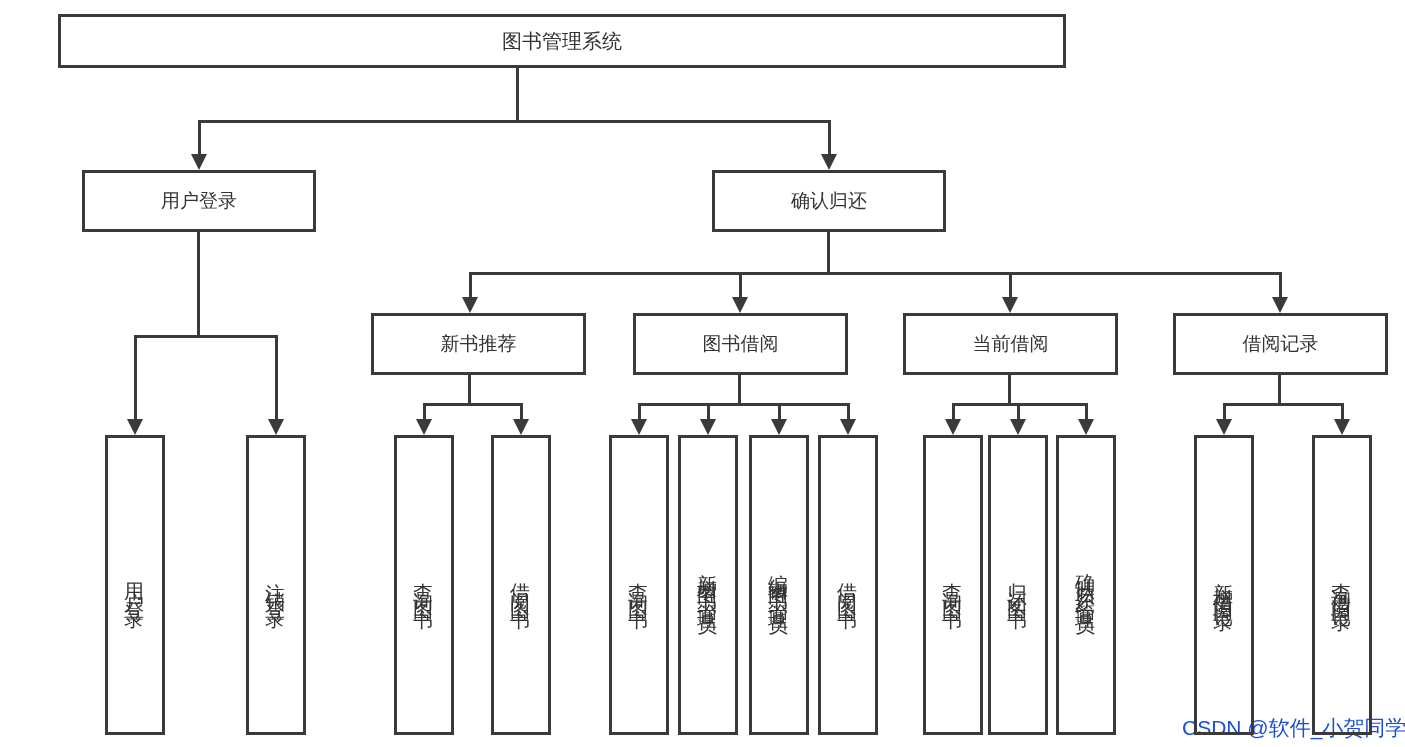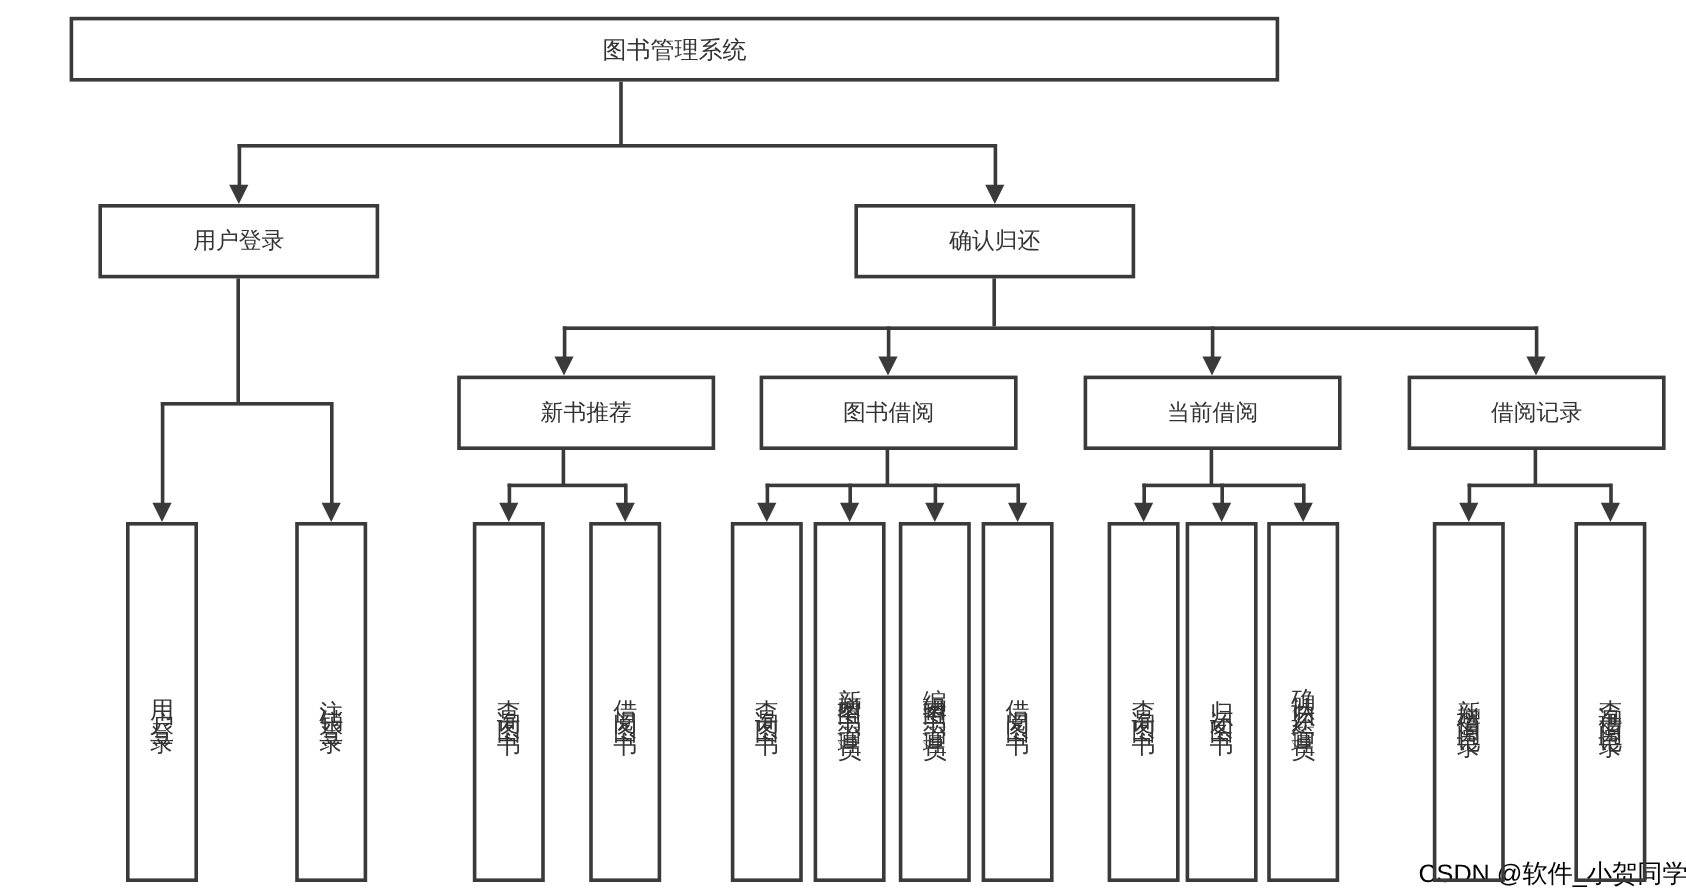--- a/index.html
+++ b/index.html
@@ -34,21 +34,21 @@
     width:3px; background:var(--line);
   }
   .arrow::after {
     content:""; position:absolute; left:0; bottom:0; width:0; height:0;
     border-left:8px solid transparent; border-right:8px solid transparent;
     border-top:16px solid var(--line);
   }
 
   .watermark {
     position:absolute; left:1182px; top:714px; z-index:0;
-    color:#000000; font-size:21px; white-space:nowrap;
+    color:#1d4ed8; font-size:21px; white-space:nowrap;
   }
 </style>
 </head>
 <body>
 
 <div id="stage">
 
   <div class="watermark">CSDN @软件_小贺同学</div>
 
   <div class="box root-box">
@@ -72,21 +72,21 @@
   <div class="arrow" style="left:127px; top:335px; height:100px;"></div>
   <div class="arrow" style="left:268px; top:335px; height:100px;"></div>
 
   <div class="vl" style="left:827px; top:232px; height:40px;"></div>
   <div class="hl" style="left:469px; top:272px; width:812px;"></div>
   <div class="arrow" style="left:462px;  top:272px; height:41px;"></div>
   <div class="arrow" style="left:732px;  top:272px; height:41px;"></div>
   <div class="arrow" style="left:1002px; top:272px; height:41px;"></div>
   <div class="arrow" style="left:1272px; top:272px; height:41px;"></div>
 
-  <div class="box l3-box" style="left:381px;text-align:right;">
+  <div class="box l3-box" style="left:371px;text-align:right;">
     <span>新书推荐</span>
   </div>
   <div class="box l3-box" style="left:633px;">
     <span>图书借阅</span>
   </div>
   <div class="box l3-box" style="left:1173px;">
     <span>借阅记录</span>
   </div>
   <div class="box l3-box" style="left:903px;">
     <span>当前借阅</span>

